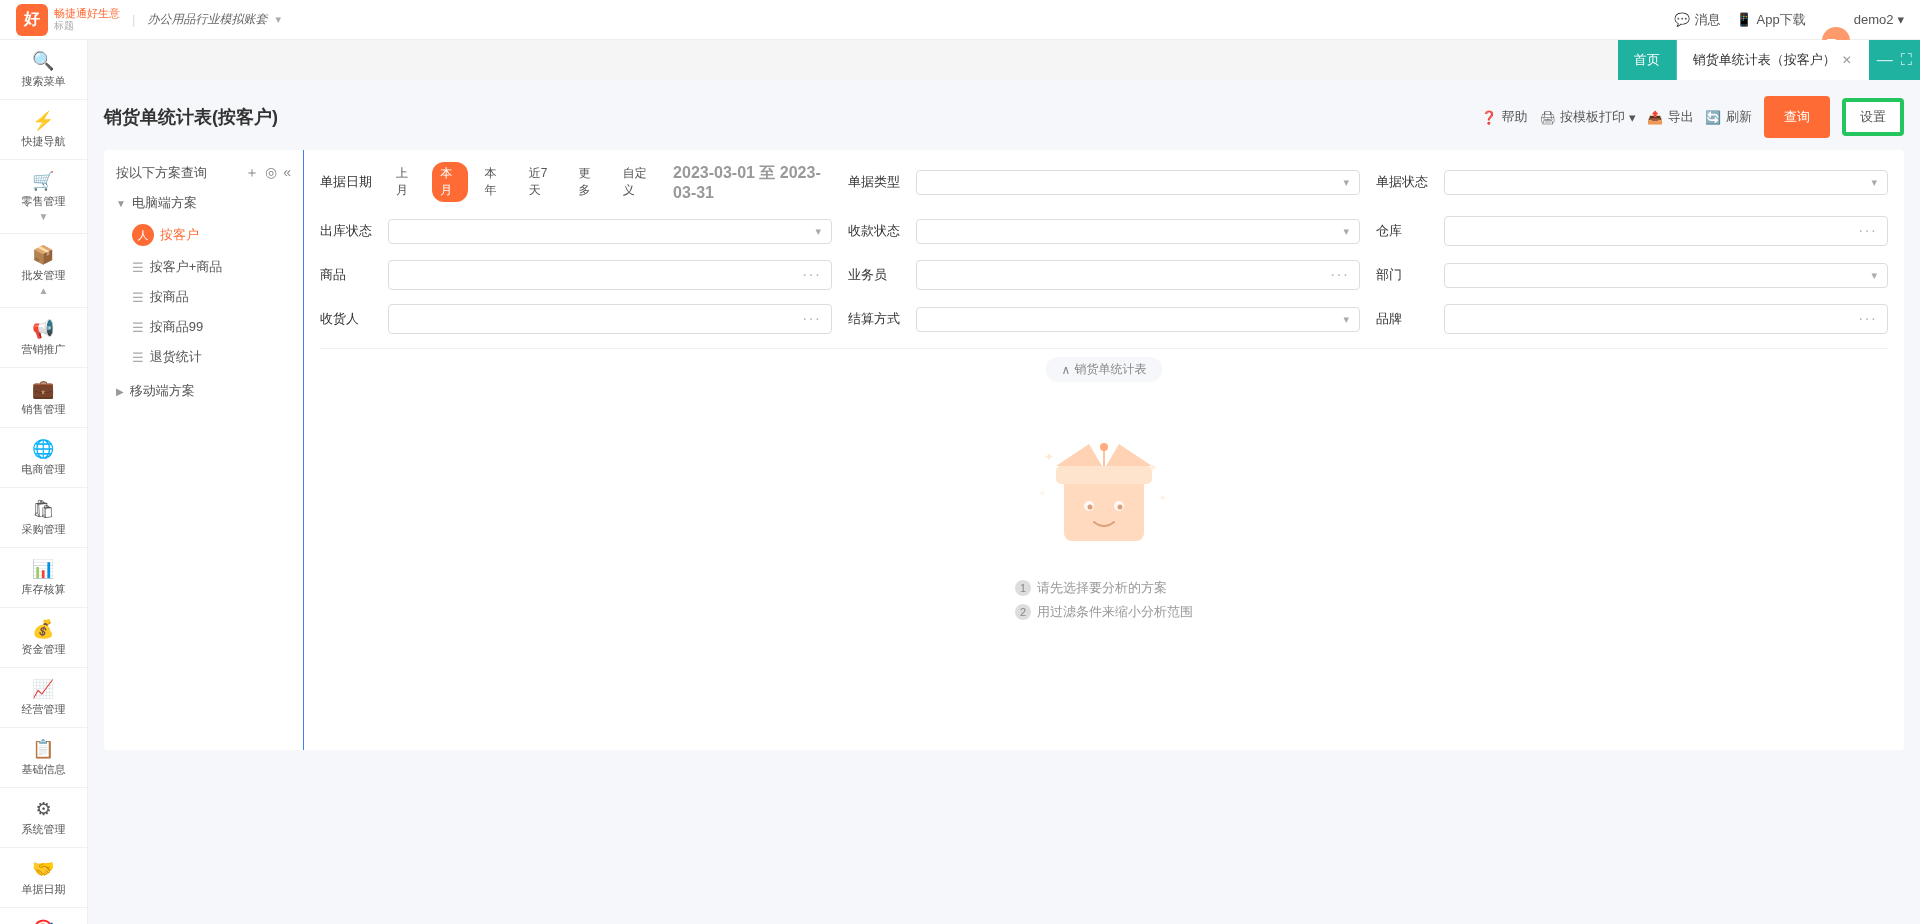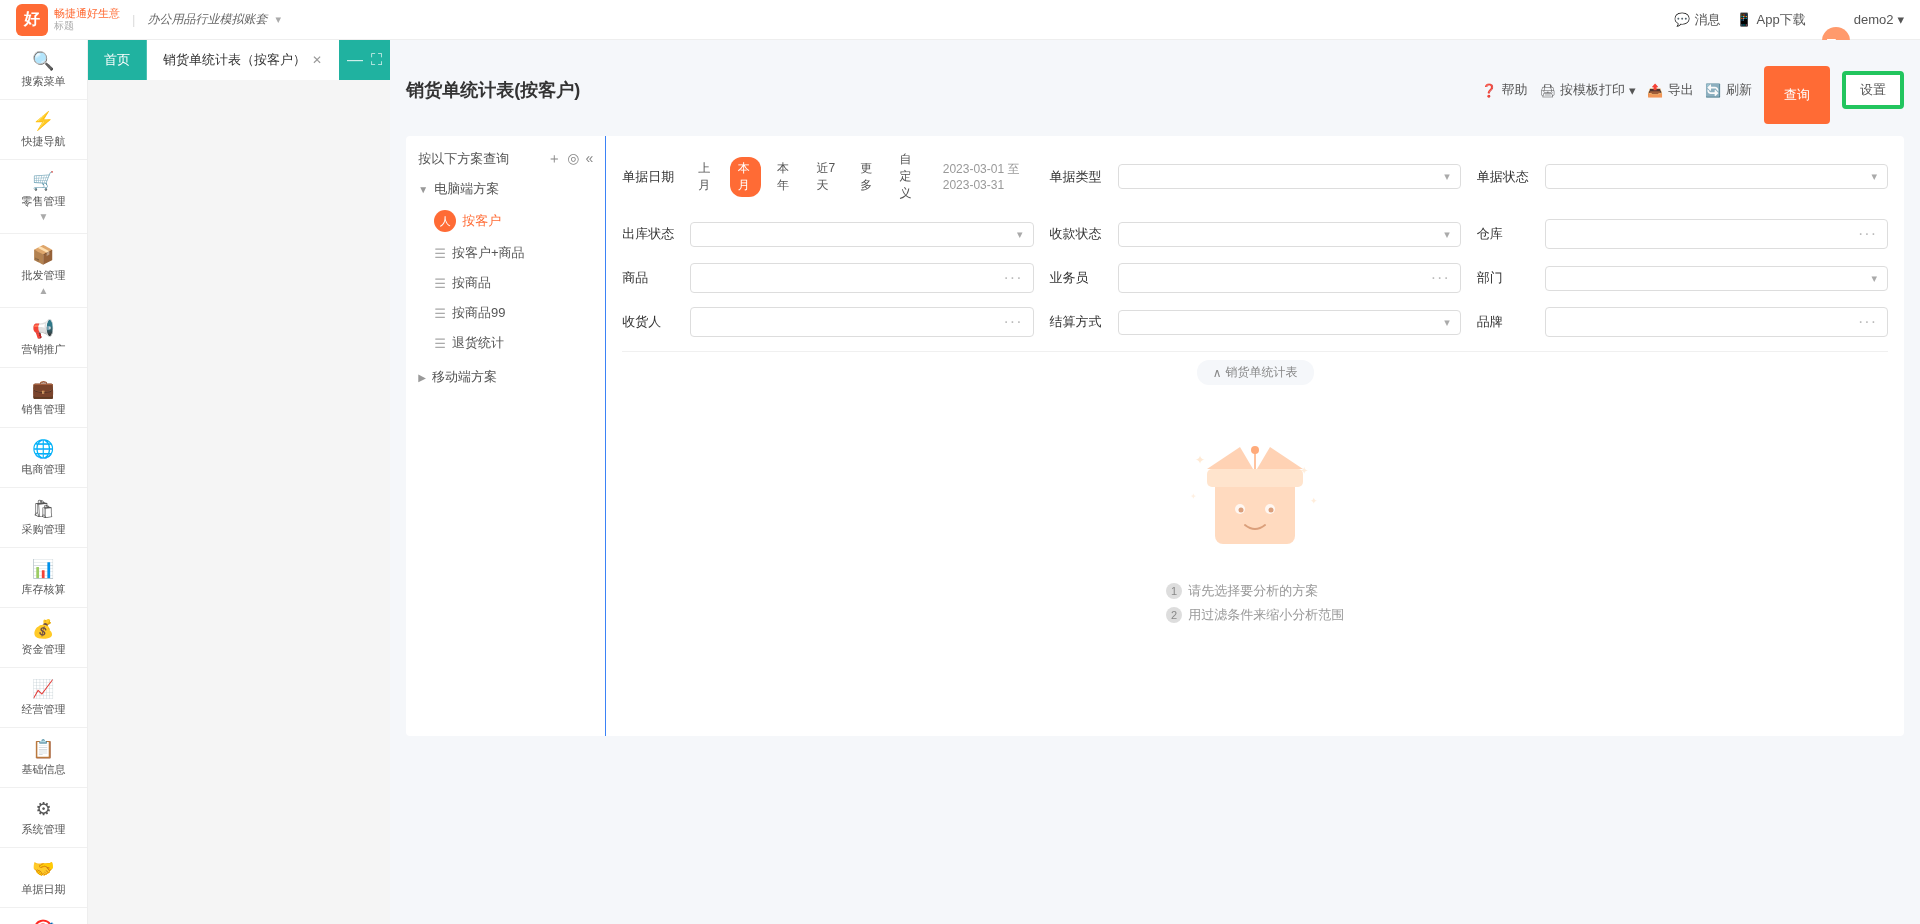--- a/index.html
+++ b/index.html
@@ -20,39 +20,39 @@
     
     .main-layout { display: flex; flex: 1; overflow: hidden; }
 
     
     .sidebar { width: 88px; background: #fff; border-right: 1px solid #eee; display: flex; flex-direction: column; overflow-y: auto; flex-shrink: 0; }
     .sidebar-item { padding: 10px 4px; text-align: center; cursor: pointer; font-size: 12px; color: #555; border-bottom: 1px solid #f0f0f0; }
     .sidebar-item .s-icon { font-size: 18px; margin-bottom: 2px; }
     .sidebar-label { font-size: 11px; }
 
     
-    .content-area { flex: 1; display: flex; flex-direction: row; overflow: hidden; }
+    .content-area { flex: 1; display: flex; flex-direction: column; overflow: hidden; align-items: flex-end; }
 
     
     .tab-bar { height: 40px; background: #20b2a0; display: flex; align-items: center; padding: 0 0; flex-shrink: 0; }
     .tab-item { height: 40px; padding: 0 16px; display: flex; align-items: center; gap: 6px; cursor: pointer; font-size: 13px; color: rgba(255,255,255,0.8); border-right: 1px solid rgba(255,255,255,0.2); }
     .tab-item.active { background: #fff; color: #333; }
     .tab-item .tab-close { font-size: 12px; cursor: pointer; color: #999; }
     .tab-item.home { color: #fff; }
     .tab-spacer { flex: 1; }
     .tab-actions { display: flex; align-items: center; padding: 0 8px; gap: 8px; }
     .tab-action-btn { color: rgba(255,255,255,0.8); cursor: pointer; font-size: 16px; }
 
     
     .page-content { flex: 1; background: #f5f7fa; overflow-y: auto; padding: 16px; }
     .page-header { display: flex; align-items: center; justify-content: space-between; margin-bottom: 12px; }
     .page-title { font-size: 18px; font-weight: bold; color: #333; }
     .page-actions { display: flex; align-items: center; gap: 12px; }
     .page-action-btn { display: flex; align-items: center; gap: 4px; font-size: 13px; color: #555; cursor: pointer; }
-    .btn-primary { background: #ff6b35; color: #fff; border: none; padding: 20px 20px; border-radius: 4px; cursor: pointer; font-size: 13px; margin-top: 10px; }
+    .btn-primary { background: #ff6b35; color: #fff; border: none; padding: 12px 20px; border-radius: 4px; cursor: pointer; font-size: 13px; }
     .btn-settings { background: #fff; color: #555; border: 4px solid #22c55e; padding: 6px 14px; border-radius: 4px; cursor: pointer; font-size: 13px; }
 
     
     .main-panel { display: flex; background: #fff; border-radius: 4px; overflow: hidden; min-height: 600px; }
 
     
     .scheme-panel { width: 200px; border-right: 1px solid #3b82f6; padding: 8px 0; flex-shrink: 0; }
     .scheme-header { display: flex; align-items: center; justify-content: space-between; padding: 6px 12px; font-size: 13px; color: #555; }
     .scheme-header-title { font-size: 13px; }
     .scheme-header-icons { display: flex; gap: 6px; }
@@ -64,21 +64,21 @@
     .scheme-item { display: flex; align-items: center; gap: 6px; padding: 6px 12px 6px 8px; font-size: 13px; color: #555; cursor: pointer; }
     .scheme-item.active { color: #ff6b35; }
     .scheme-item.active .scheme-item-icon { background: #ff6b35; color: #fff; border-radius: 50%; width: 22px; height: 22px; display: flex; align-items: center; justify-content: center; font-size: 11px; flex-shrink: 0; }
     .scheme-item-icon-plain { color: #aaa; font-size: 13px; }
 
     
     .filter-panel { flex: 1; padding: 12px 16px; }
     .date-tabs { display: flex; gap: 8px; align-items: center; }
     .date-tab { padding: 3px 8px; font-size: 12px; color: #555; cursor: pointer; border-radius: 3px; }
     .date-tab.active { background: #ff6b35; color: #fff; border-radius: 12px; }
-    .date-range-text { font-size: 12px; color: #999; margin-left: 4px; }
+    .date-range-text { font-size: 16px; color: #999; margin-left: 4px; font-weight: bold; }
     .filter-select { display: flex; align-items: center; border: 1px solid #ddd; border-radius: 4px; padding: 5px 10px; font-size: 13px; min-width: 200px; flex: 1; cursor: pointer; background: #fff; }
     .filter-select-text { flex: 1; color: #999; }
     .filter-select-arrow { color: #aaa; font-size: 11px; }
     .filter-select-dots { color: #bbb; font-size: 16px; letter-spacing: 1px; margin-left: 4px; cursor: pointer; }
     .filter-cell { display: flex; align-items: center; gap: 8px; }
     .filter-cell-label { font-size: 13px; color: #333; flex-shrink: 0; width: 60px; }
 
     
     .collapse-btn { display: flex; align-items: center; justify-content: center; padding: 8px 0 4px; border-top: 1px solid #f0f0f0; margin-top: 4px; }
     .collapse-btn-inner { display: flex; align-items: center; gap: 4px; font-size: 12px; color: #888; cursor: pointer; background: #f5f7fa; padding: 4px 16px; border-radius: 12px; }

